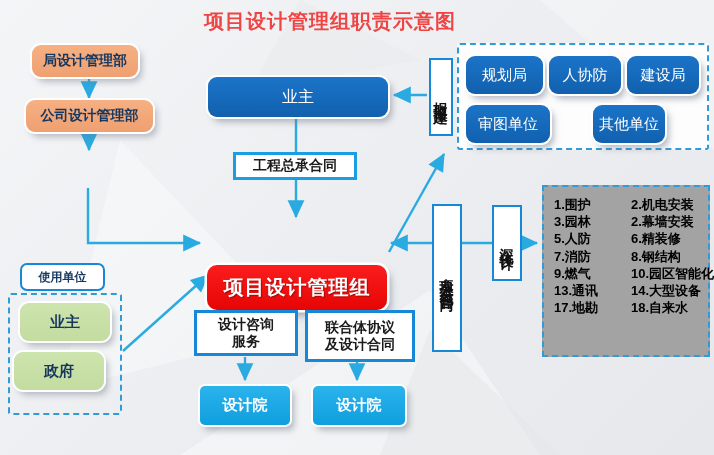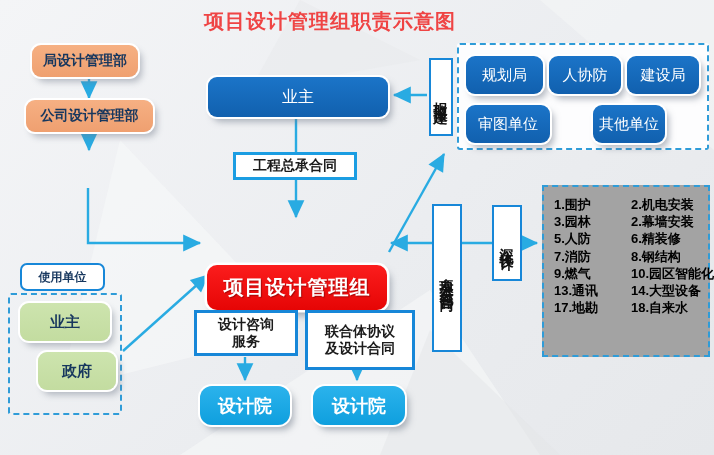--- a/index.html
+++ b/index.html
@@ -29,21 +29,21 @@
     border-radius:9px;color:#17375e;font-weight:bold;font-size:15px;
     box-shadow:0 0 0 2px #ffffff,4px 5px 6px rgba(110,120,135,.45);
   }
   .blue{
     background:linear-gradient(180deg,#1b74c8,#1160ae);
     border-radius:9px;color:#ffffff;font-weight:normal;font-size:15px;
     box-shadow:0 0 0 2px #ffffff,4px 5px 6px rgba(110,120,135,.5);
   }
   .cyan{
     background:linear-gradient(180deg,#2bb3ec,#0f9fde);
-    border-radius:12px;color:#ffffff;font-weight:bold;font-size:18px;
+    border-radius:5px;color:#ffffff;font-weight:bold;font-size:15px;
     box-shadow:0 0 0 2px #ffffff,4px 5px 6px rgba(110,120,135,.5);
     justify-content:center;
   }
   .red{
     background:linear-gradient(180deg,#fb1d1d,#e60505);
     border-radius:10px;color:#ffffff;font-weight:bold;font-size:20px;letter-spacing:1px;
     box-shadow:0 0 0 2.5px #ffffff,4px 6px 7px rgba(110,120,135,.55);
     text-shadow:1px 1px 1px rgba(120,0,0,.6);
   }
   .wbox{
@@ -122,39 +122,39 @@
     <span>公司设计管理部</span>
   </div>
 
   <div class="node pill" style="left:20px;top:263px;width:85px;height:28px;z-index:3;">
     <span>使用单位</span>
   </div>
   <div class="dashed" style="left:8px;top:293px;width:114px;height:122px;"></div>
   <div class="node green" style="left:20px;top:303px;width:90px;height:38px;">
     <span>业主</span>
   </div>
-  <div class="node green" style="left:38px;top:352px;width:78px;height:38px;">
+  <div class="node green" style="left:14px;top:352px;width:90px;height:38px;">
     <span>政府</span>
   </div>
 
   <div class="node blue" style="left:208px;top:77px;width:180px;height:40px;font-size:16px;">
     <span>业主</span>
   </div>
   <div class="node wbox cyanborder" style="left:233px;top:152px;width:124px;height:28px;">
     <span>工程总承合同</span>
   </div>
   <div class="node red" style="left:207px;top:222px;width:180px;height:45px;margin-top:43px;">
     <span>项目设计管理组</span>
   </div>
 
   <div class="node wbox" style="left:194px;top:310px;width:104px;height:46px;flex-direction:column;">
     <span>设计咨询</span>
     <span>服务</span>
   </div>
-  <div class="node wbox" style="left:305px;top:310px;width:110px;height:60px;flex-direction:column;">
+  <div class="node wbox" style="left:305px;top:310px;width:110px;height:52px;flex-direction:column;">
     <span>联合体协议</span>
     <span>及设计合同</span>
   </div>
 
   <div class="node cyan" style="left:200px;top:386px;width:90px;height:39px;">
     <span>设计院</span>
   </div>
   <div class="node cyan" style="left:313px;top:386px;width:92px;height:39px;">
     <span>设计院</span>
   </div>

